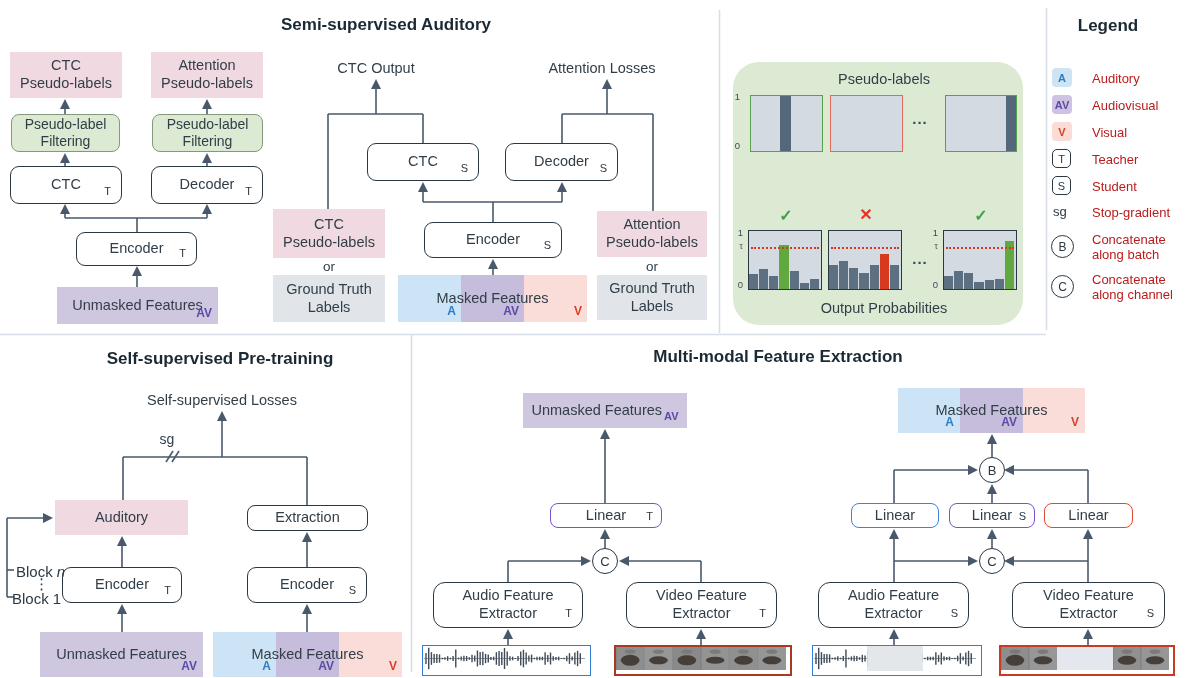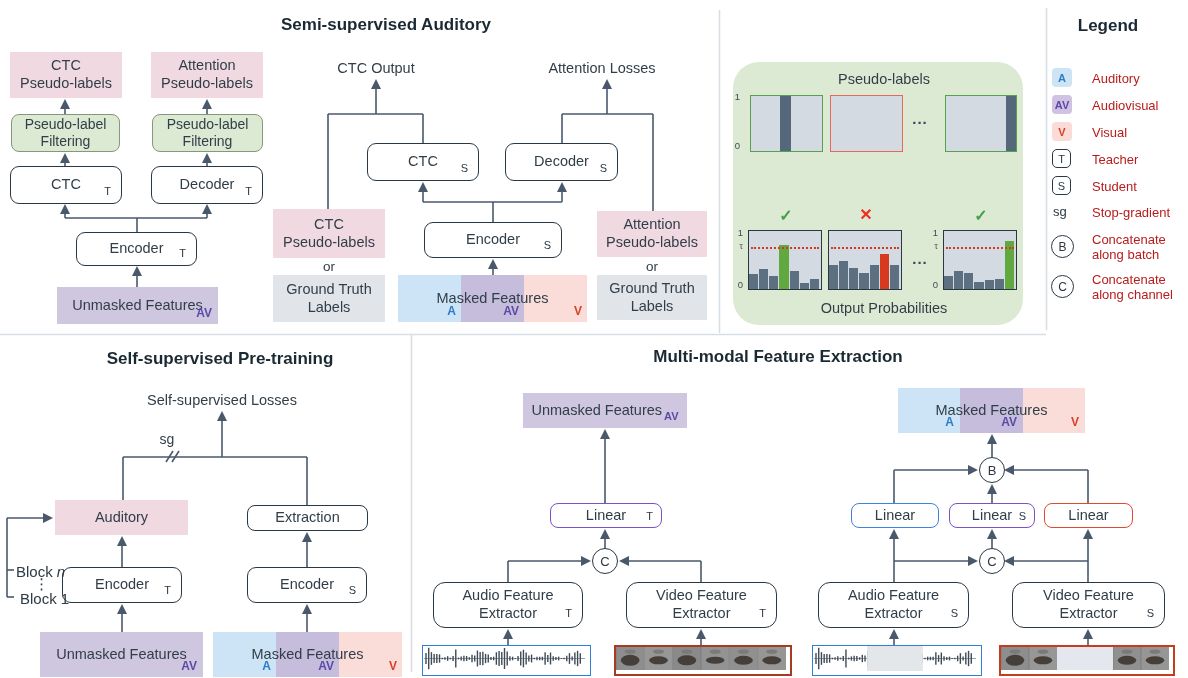--- a/index.html
+++ b/index.html
@@ -302,21 +302,21 @@
   <div class="box wbox" style="left:62px;top:567px;width:120px;height:36px">
     <span>Encoder</span>
     <span class="sub">T</span>
   </div>
   <div class="box wbox" style="left:247px;top:567px;width:120px;height:36px">
     <span>Encoder</span>
     <span class="sub">S</span>
   </div>
   <div class="blocklab" style="left:16px;top:563px"><span>Block</span> <i>n</i></div>
   <div class="blocklab" style="left:34px;top:575px">⋮</div>
-  <div class="blocklab" style="left:20px;top:590px">Block 1</div>
+  <div class="blocklab" style="left:12px;top:590px">Block 1</div>
   <div class="box purpleb" style="left:40px;top:632px;width:163px;height:45px">
     <span>Unmasked Features</span>
     <span class="cav">AV</span>
   </div>
   <div class="box" style="left:213px;top:632px;width:189px;height:45px">
     <div class="third" style="left:0;width:63px;background:#cce4f5"></div>
     <div class="third" style="left:63px;width:63px;background:#c6bcdc"></div>
     <div class="third" style="left:126px;width:63px;background:#fadcd8"></div>
     <span class="rel">Masked Features</span>
     <span class="msub" style="left:30px;color:#2d7cc4">A</span>

